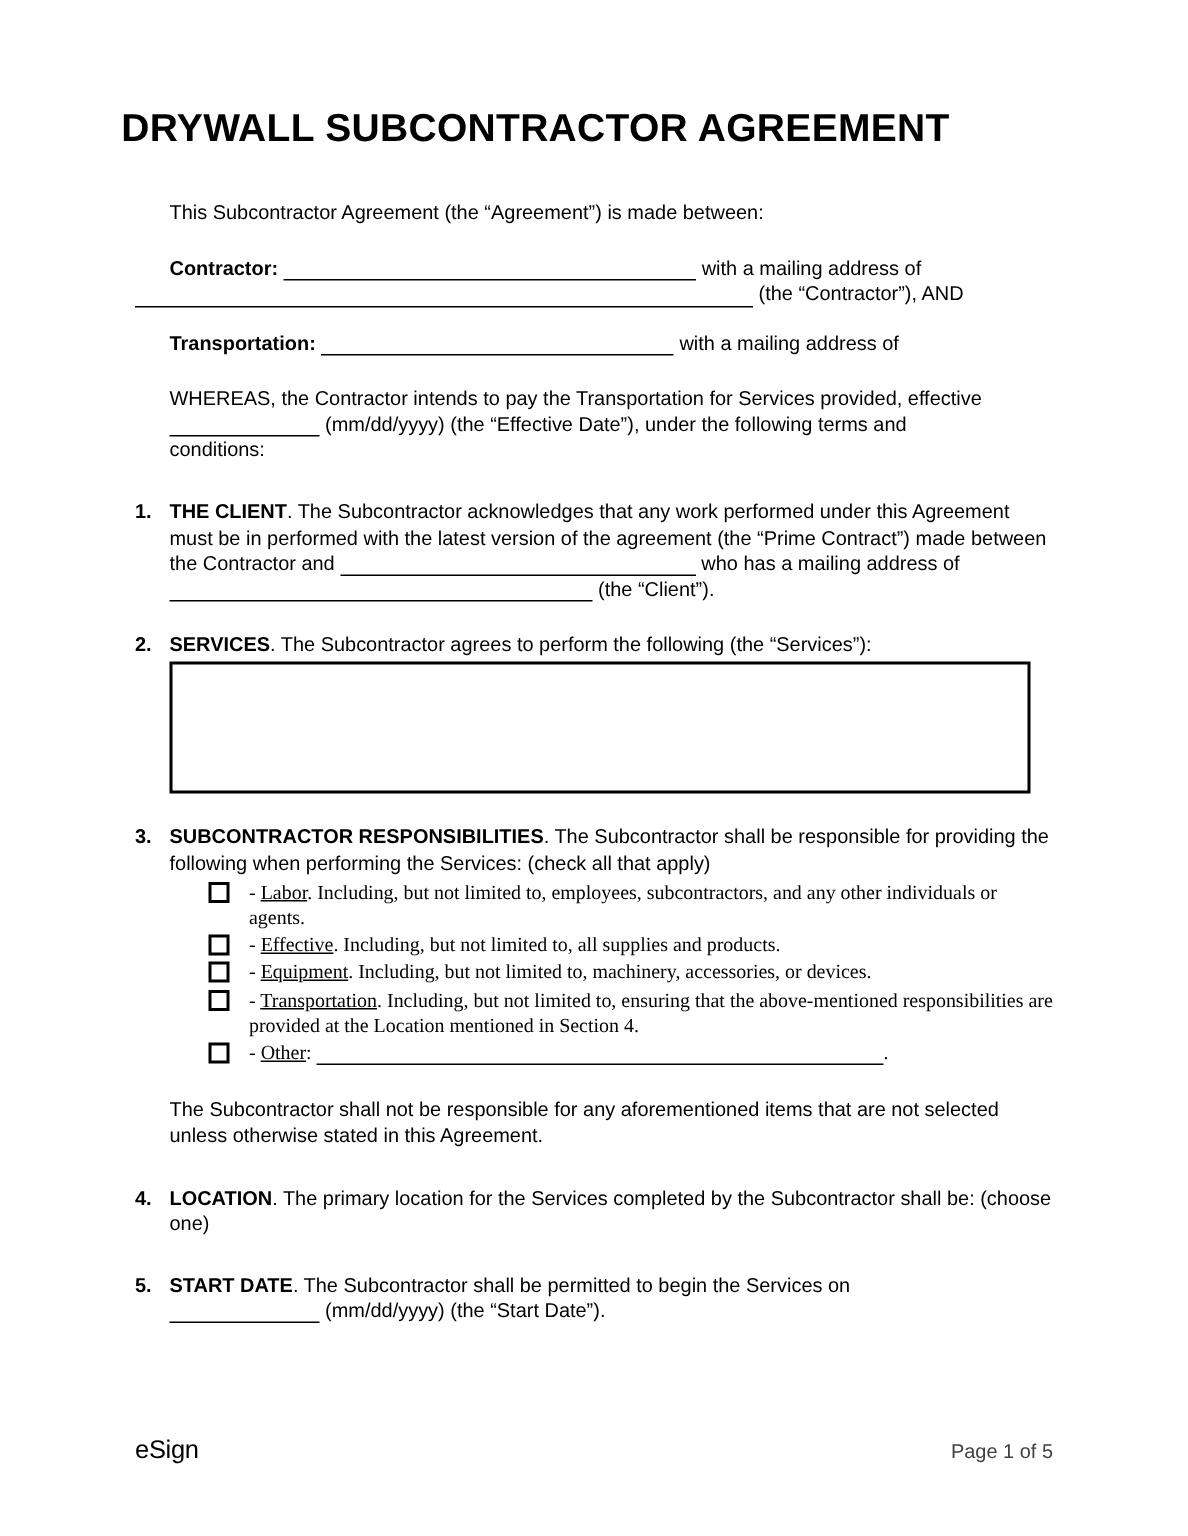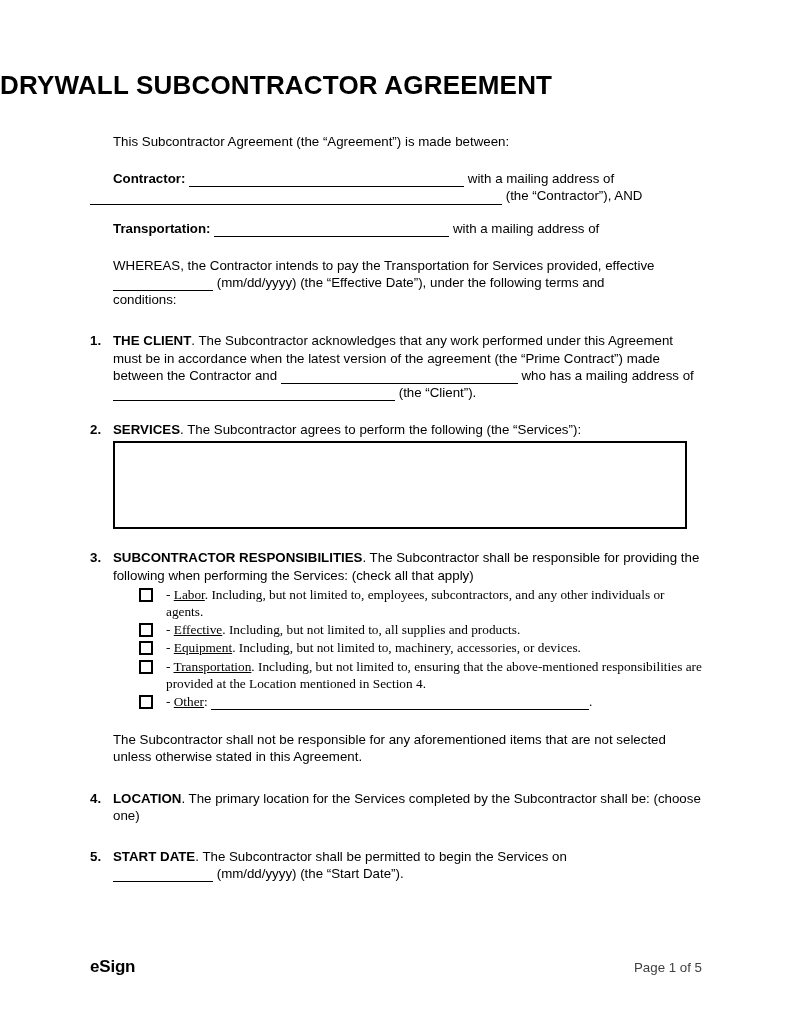--- a/index.html
+++ b/index.html
@@ -17,23 +17,23 @@
   }
   .page {
     position: relative;
     width: 792px;
     height: 1024px;
     background: #ffffff;
   }
   .doc-title {
     position: absolute;
     top: 70px;
-    left: 0;
+    left: 17px;
     width: 680px;
-    text-align: left;
+    text-align: center;
     font-size: 26px;
     font-weight: bold;
     letter-spacing: 0.2px;
   }
   .body-area {
     position: absolute;
     left: 90px;
     top: 133px;
     width: 612px;
     font-size: 13.3px;
@@ -122,21 +122,21 @@
     left: 90px;
     top: 957px;
     width: 612px;
     height: 24px;
   }
   .footer-logo {
     position: absolute;
     left: 0;
     top: 0;
     font-size: 17px;
-    font-weight: bold;
+    font-weight: normal;
     color: #000000;
     letter-spacing: -0.2px;
   }
   .footer-page {
     position: absolute;
     right: 0;
     top: 3px;
     font-size: 13.3px;
     color: #404040;
   }
@@ -180,21 +180,21 @@
       <span class="line l-date"></span>
       <span>(mm/dd/yyyy) (the “Effective Date”), under the following terms and</span>
       <br>
       <span>conditions:</span>
     </div>
 
     <div class="spacer-lg"></div>
 
     <div class="section">
       <span class="sec-num">1.</span>
-      <span class="bold">THE CLIENT</span><span>. The Subcontractor acknowledges that any work performed under this Agreement must be in accordance when the latest version of the agreement (the “Prime Contract”) made between the Contractor and</span>
+      <span class="bold">THE CLIENT</span><span>. The Subcontractor acknowledges that any work performed under this Agreement must be in performed with the latest version of the agreement (the “Prime Contract”) made between the Contractor and</span>
       <span class="line l-client"></span>
       <span>who has a mailing address of</span>
       <span class="line l-clientaddr"></span>
       <span>(the “Client”).</span>
     </div>
 
     <div class="spacer-md"></div>
 
     <div class="section">
       <span class="sec-num">2.</span>

